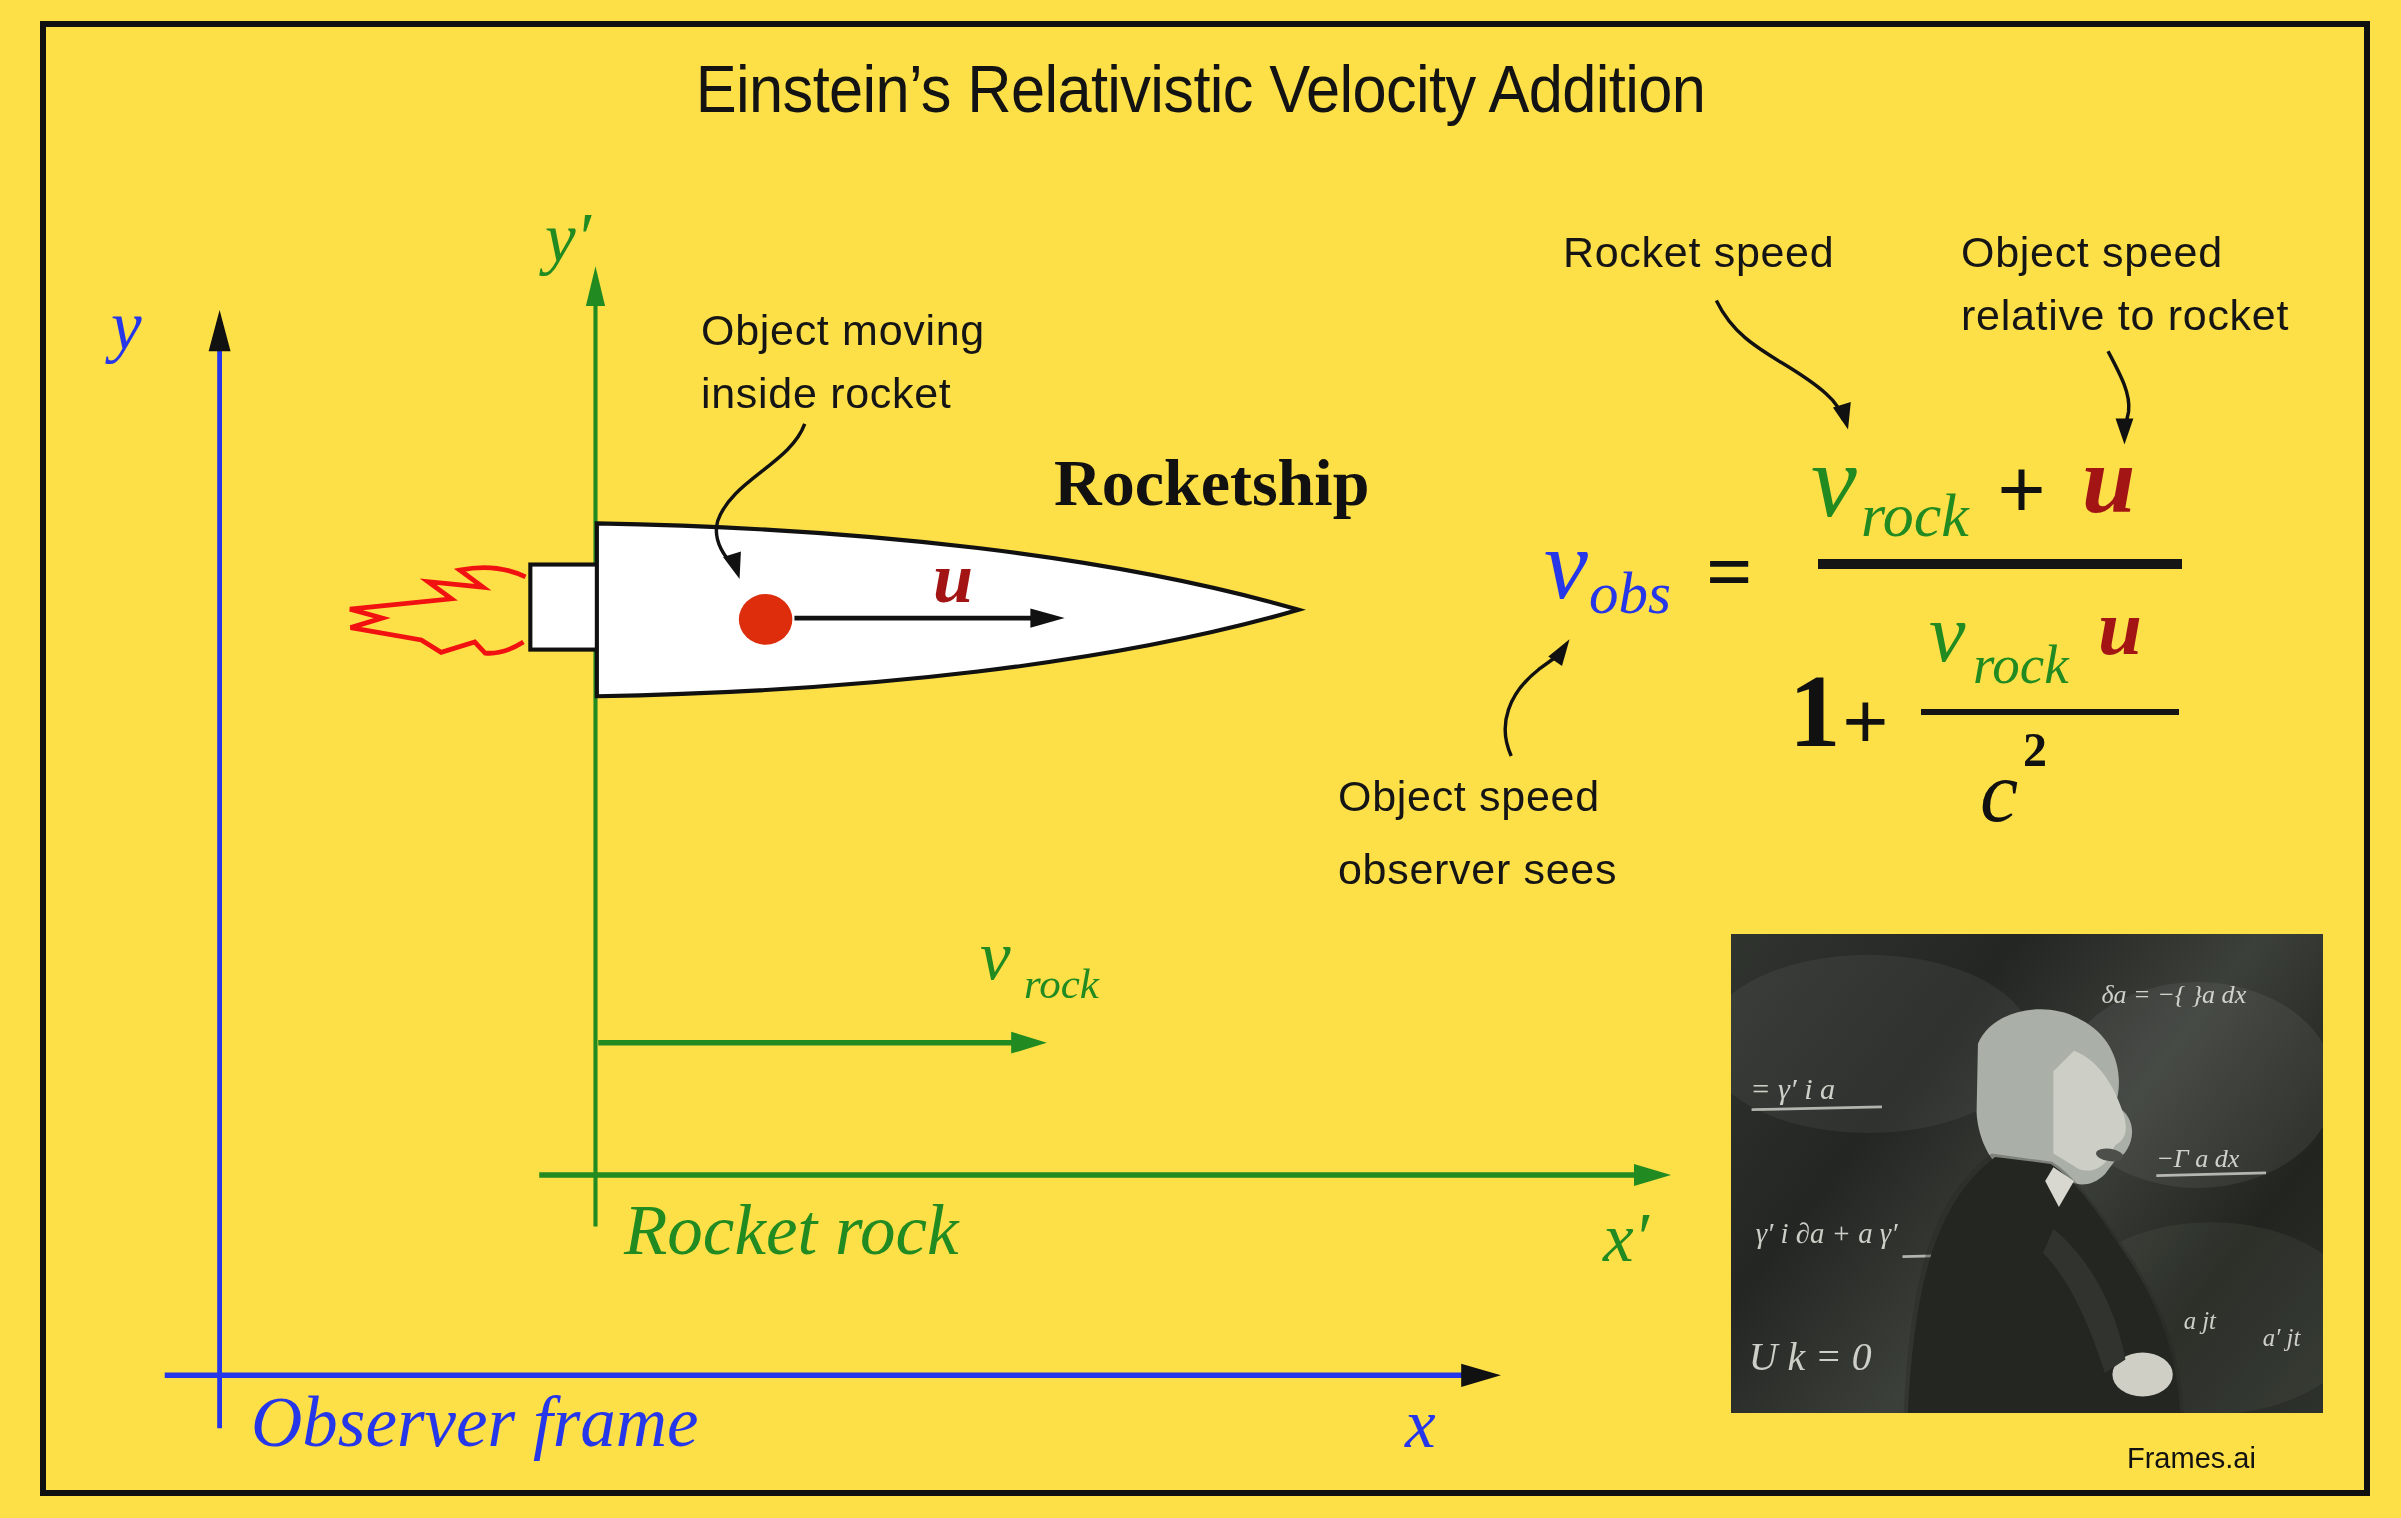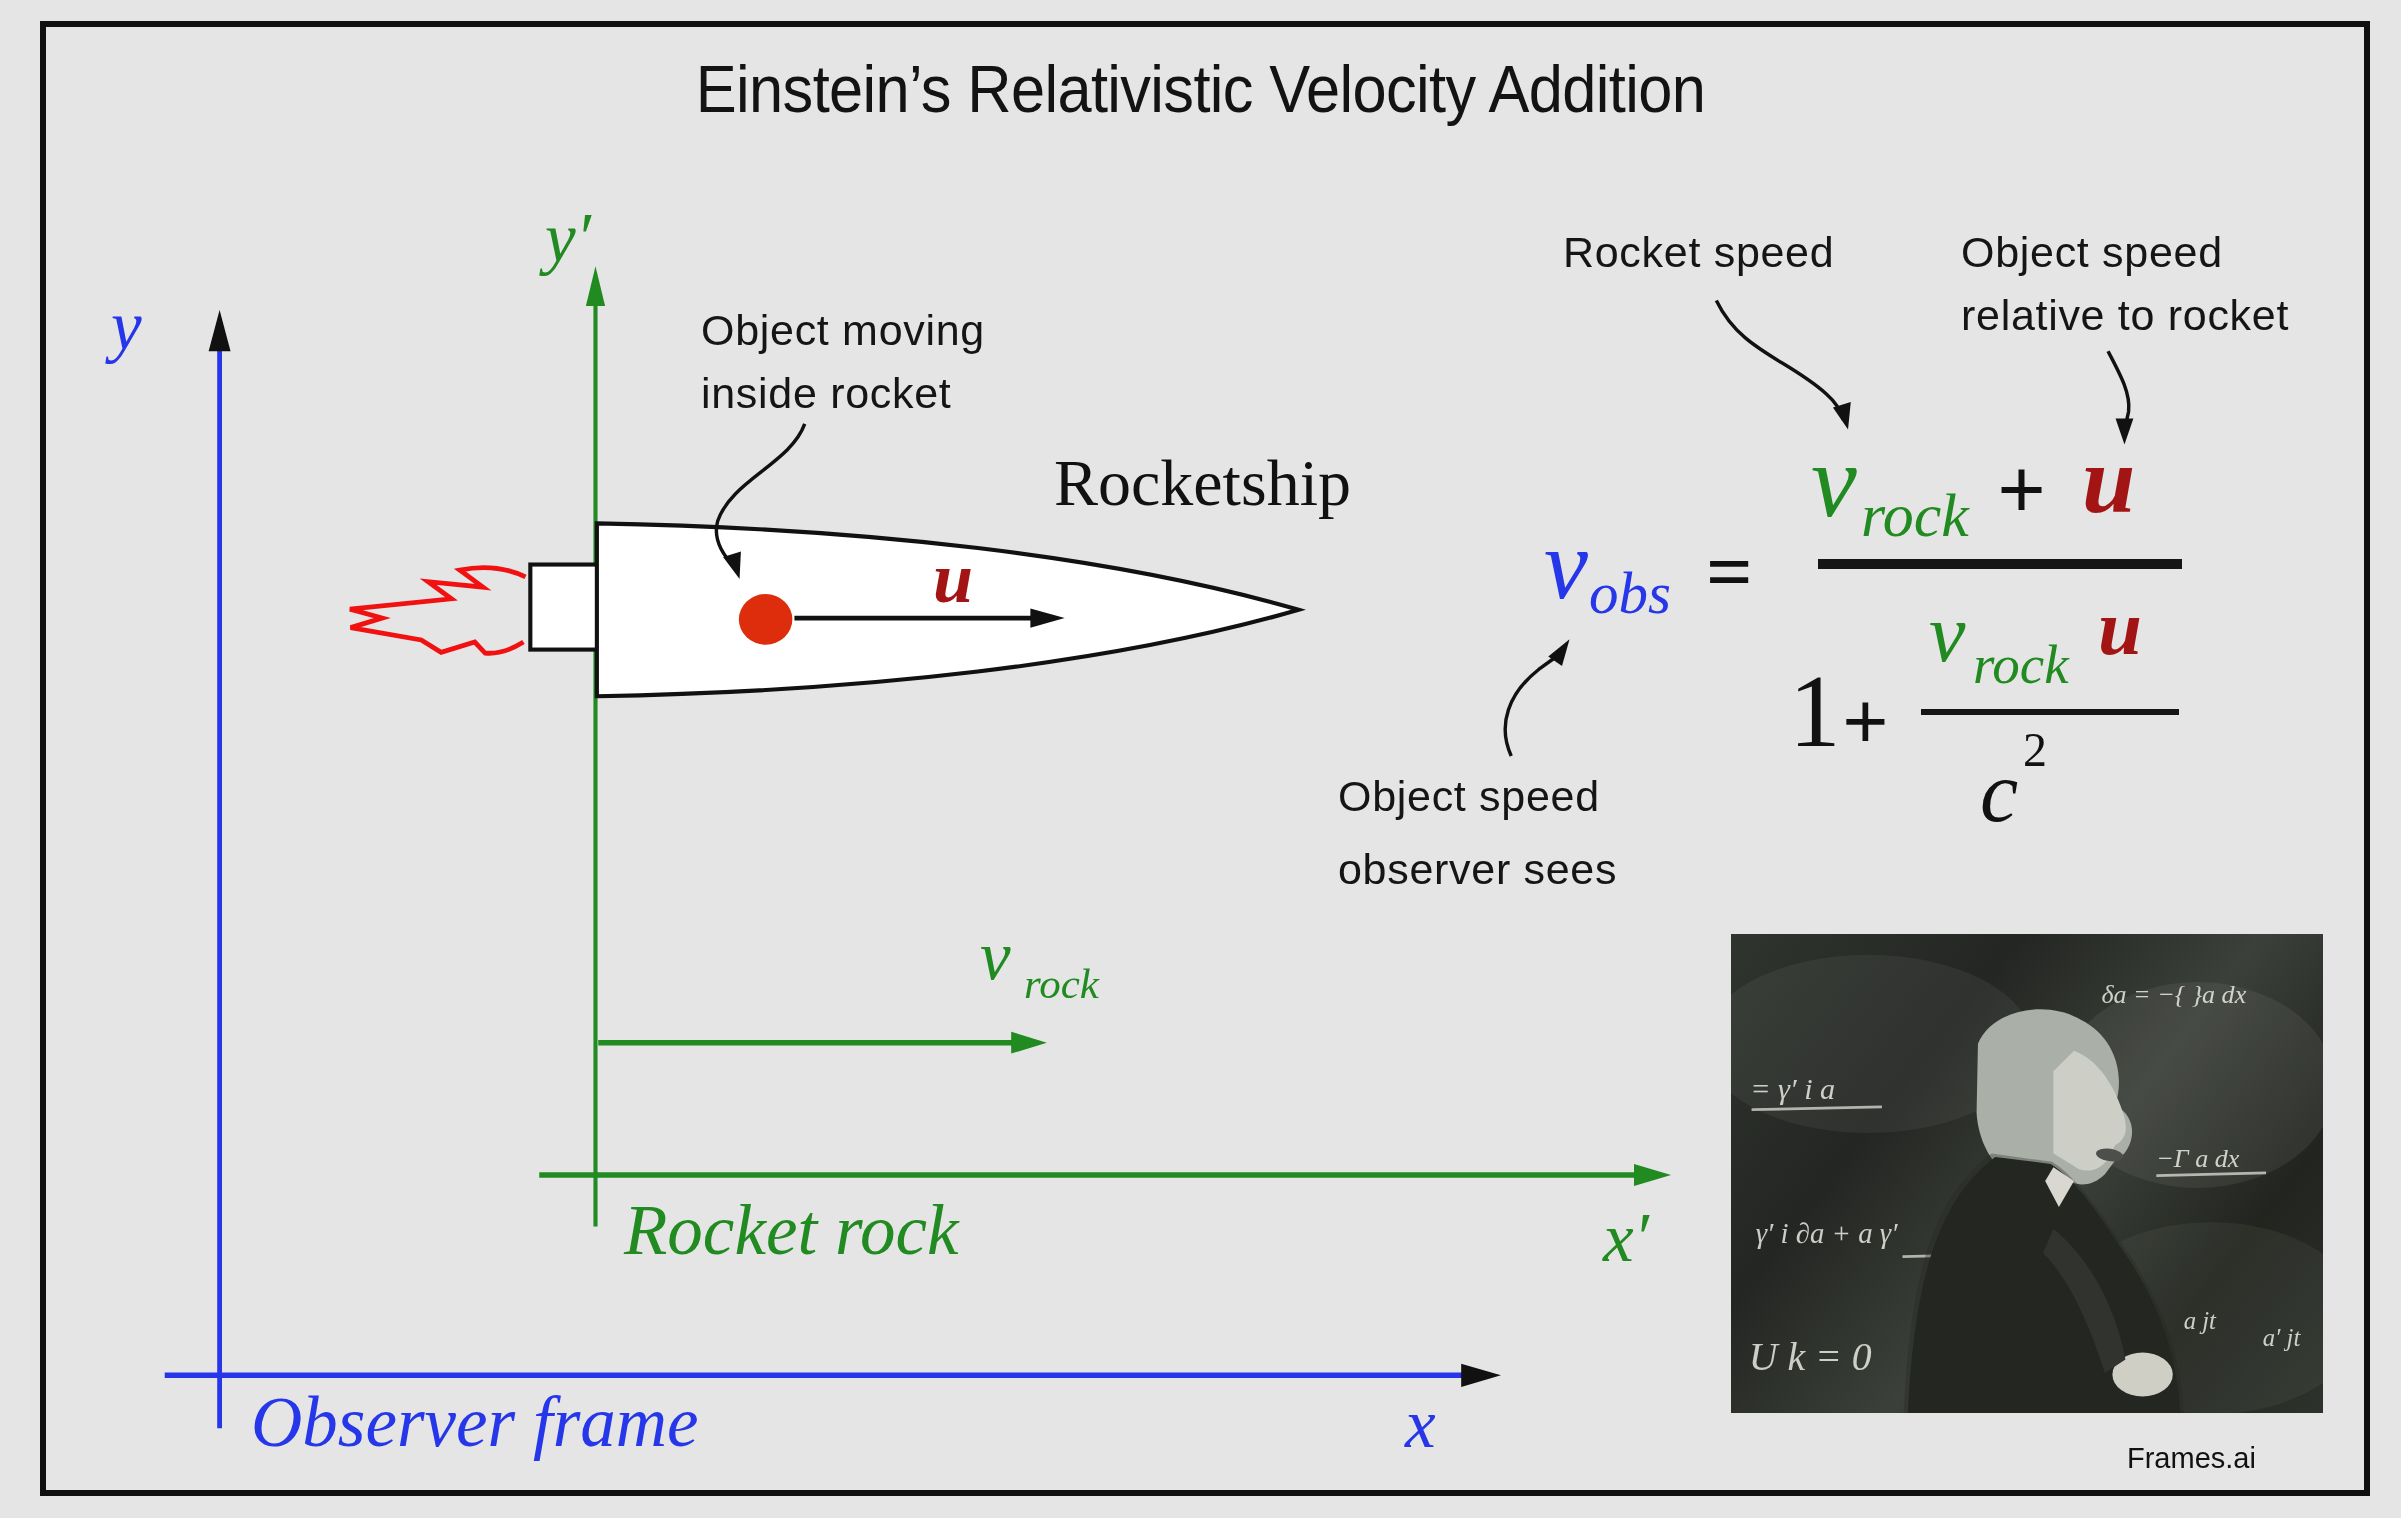--- a/index.html
+++ b/index.html
@@ -1,25 +1,25 @@
 <!DOCTYPE html>
 <html style="font-size:11px"><head>
 <meta charset="utf-8">
 <style>
   html,body{margin:0;padding:0;background:#fff;}
-  #canvas{position:relative;width:2401px;height:1518px;background:#e5e5e5;overflow:hidden;
+  #canvas{position:relative;width:2401px;height:1518px;background:#fde047;overflow:hidden;
           font-family:"Liberation Sans",sans-serif;color:#111;}
   .abs{position:absolute;white-space:nowrap;}
   #frame-border{position:absolute;left:40px;top:21px;width:2318px;height:1463px;
                 border:6.2px solid #101010;}
   #page-title{position:absolute;left:0;right:0;top:51px;text-align:center;
               font-size:66px;font-weight:500;letter-spacing:-0.7px;color:#131313;
               transform:scaleX(.93);transform-origin:center;}
   .sans-label{font-size:43px;letter-spacing:0.7px;color:#151515;line-height:1.47;}
-  .serif{font-family:"Liberation Serif",serif;}
+  .serif{font-family:"Liberation Serif",serif;font-weight:bold;}
   .ital{font-family:"Liberation Serif",serif;font-style:italic;}
   .blue{color:#2636e9;}
   .green{color:#218a21;}
   .dred{color:#a31515;}
   .frac-bar{position:absolute;background:#151515;}
   svg{display:block;}
   #photo{position:absolute;left:1731px;top:934px;width:592px;height:479px;
          background:linear-gradient(128deg,#30342f 0%,#232622 30%,#3c403a 55%,#22251f 78%,#2e322c 100%);text-align:center;}
 </style>
 </head>

